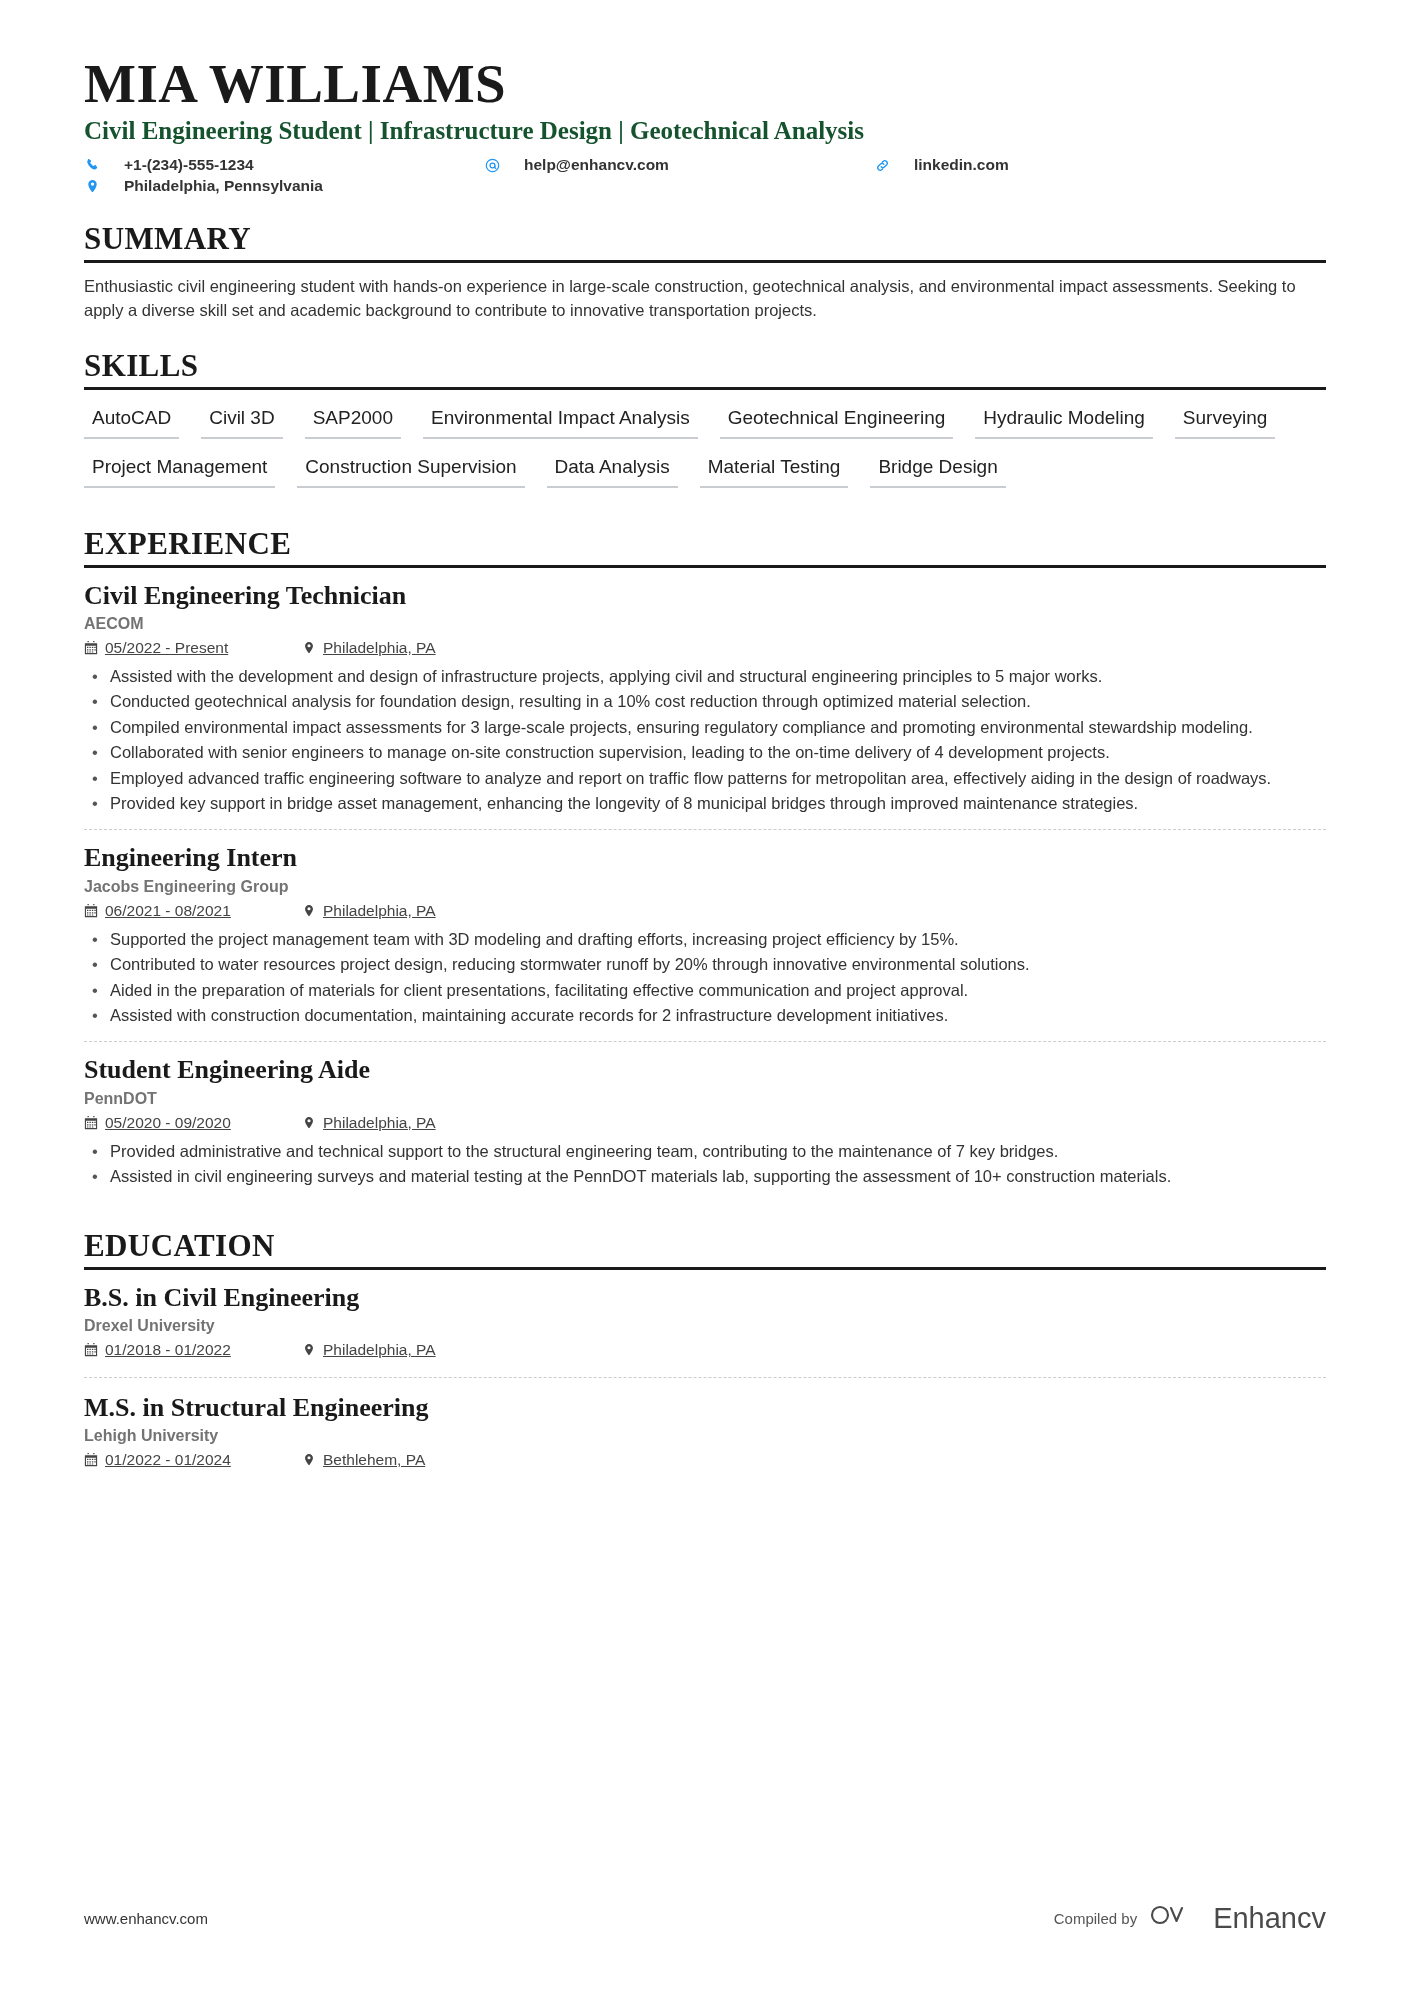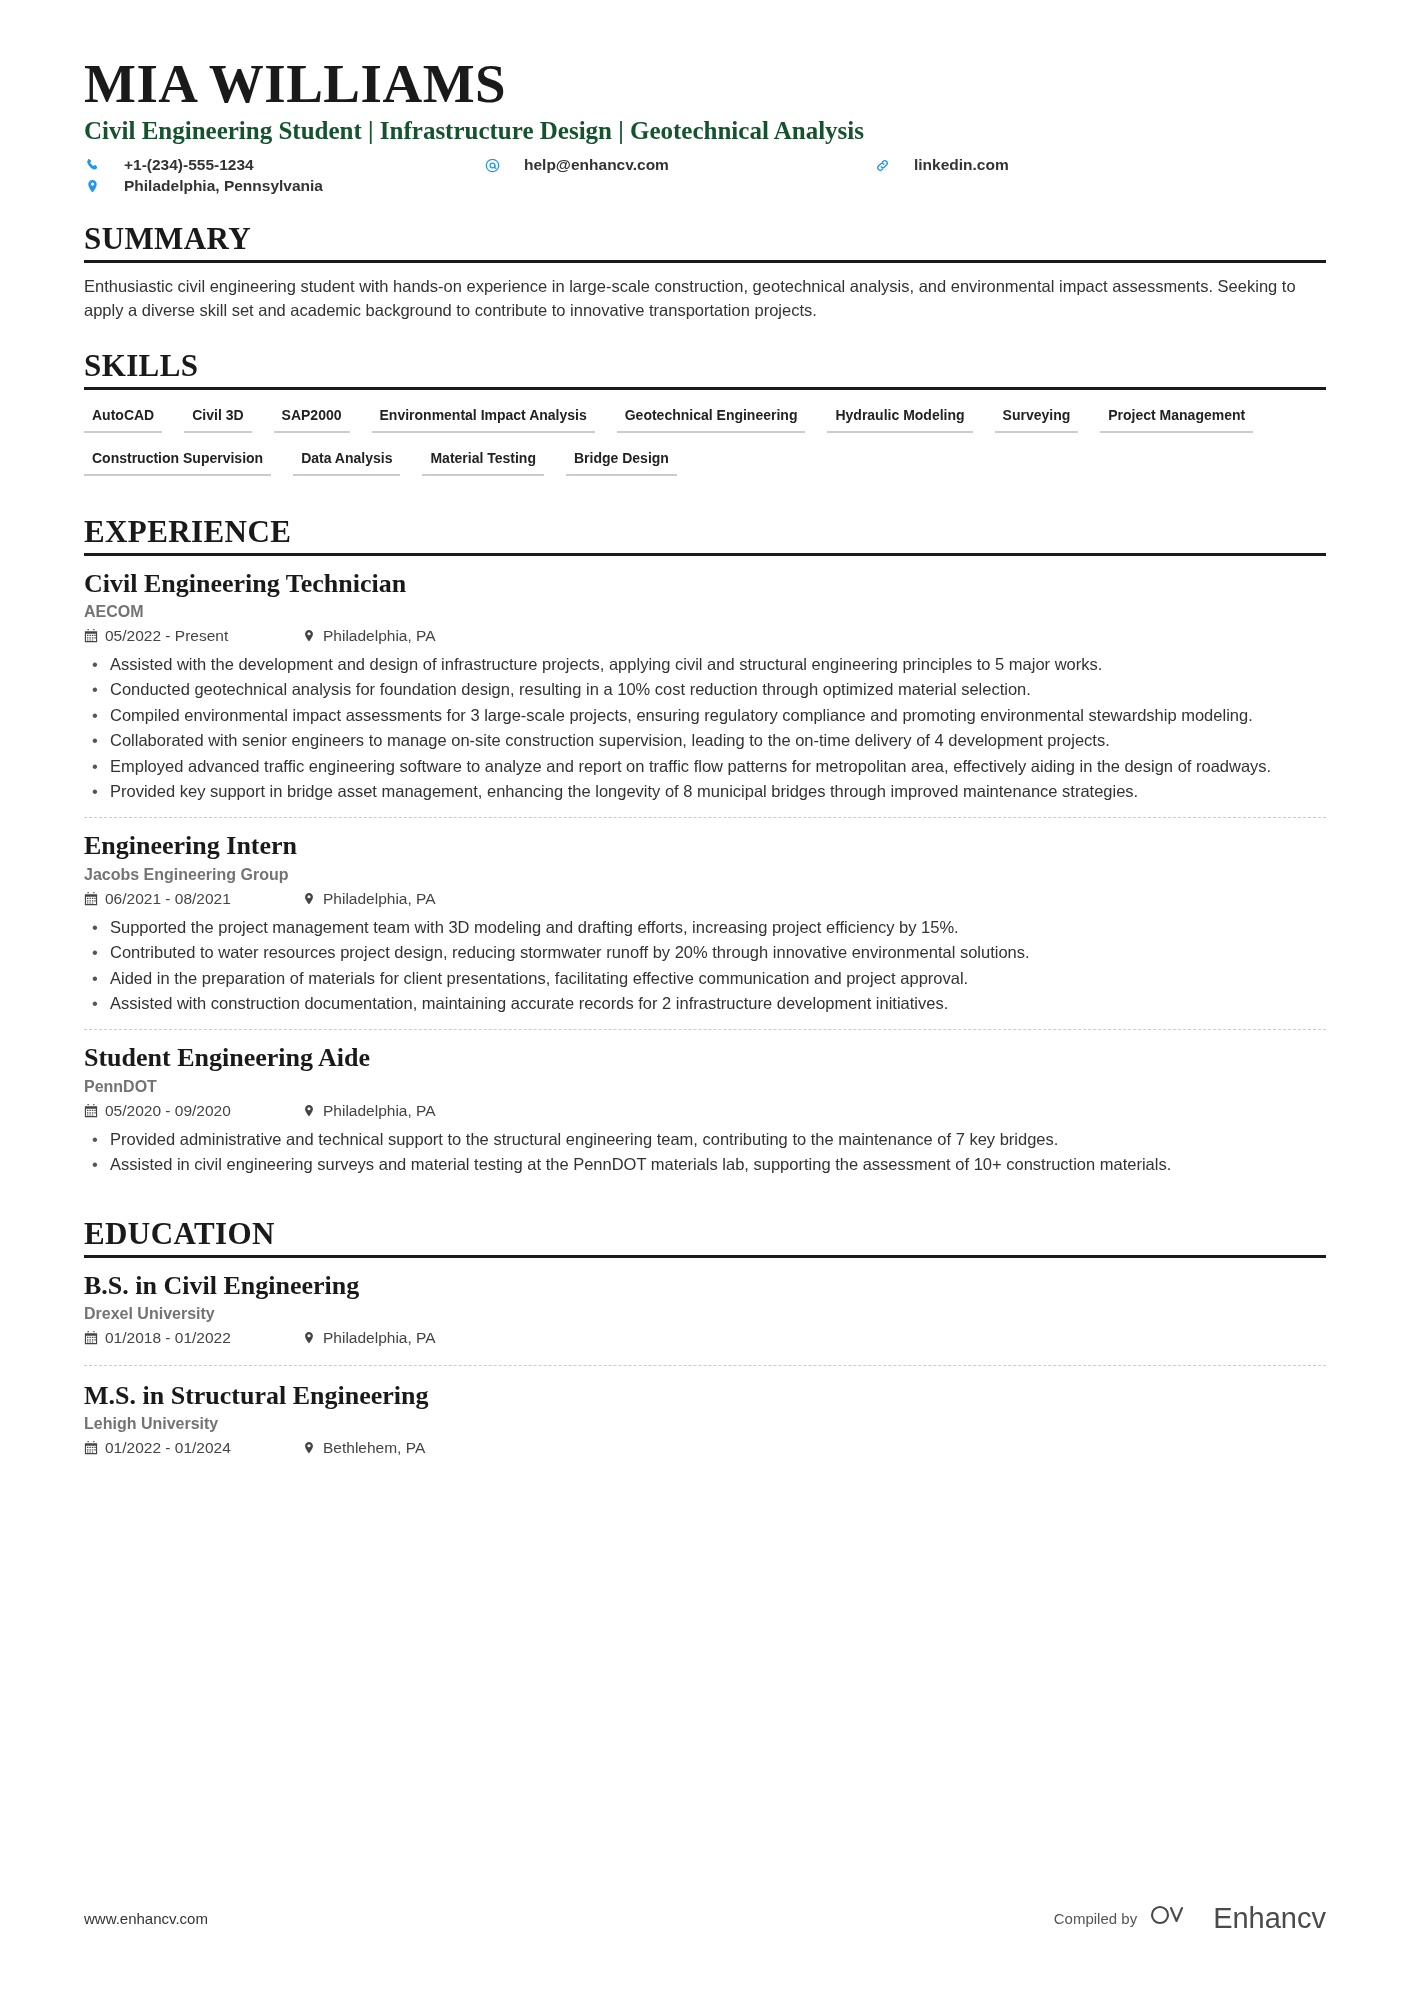--- a/index.html
+++ b/index.html
@@ -89,22 +89,22 @@
   }
 
   
   .skills-wrap {
     display: flex;
     flex-wrap: wrap;
     gap: 0px 22px;
     margin-top: 6px;
   }
   .skill-chip {
-    font-size: 14px;
-    font-weight: bold;
+    font-size: 19px;
+    font-weight: normal;
     color: #222222;
     padding: 5px 8px 8px 8px;
     border-bottom: 2px solid #c9ccd1;
     margin-bottom: 12px;
     white-space: nowrap;
   }
 
   
   .entry { padding-bottom: 12px; }
   .entry + .entry { border-top: 1px dashed #c9ccd1; padding-top: 12px; }
@@ -121,20 +121,21 @@
     color: #737373;
     margin: 0 0 6px 0;
   }
   .meta-row {
     display: flex;
     align-items: center;
     font-size: 15.5px;
     color: #444444;
     gap: 8px;
     margin-bottom: 8px;
+    text-decoration: underline;
   }
   .meta-item { display: flex; align-items: center; gap: 7px; }
   .meta-item.date { min-width: 210px; }
   .meta-icon {
     display: inline-flex;
     align-items: center;
     justify-content: center;
     width: 14px; height: 15px;
     color: #444444;
     flex: 0 0 14px;

